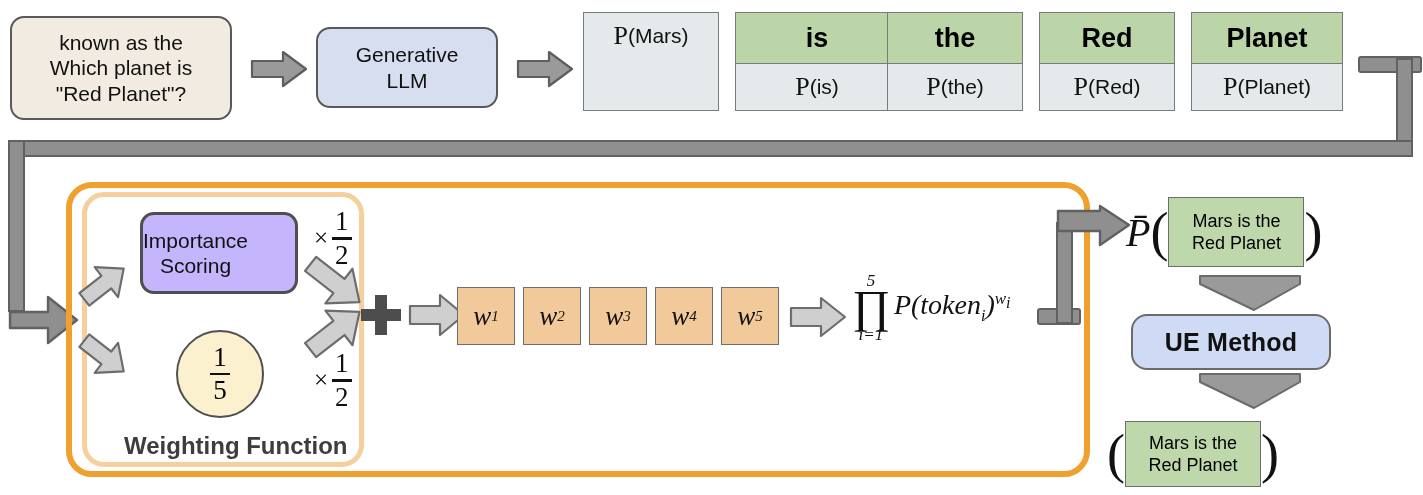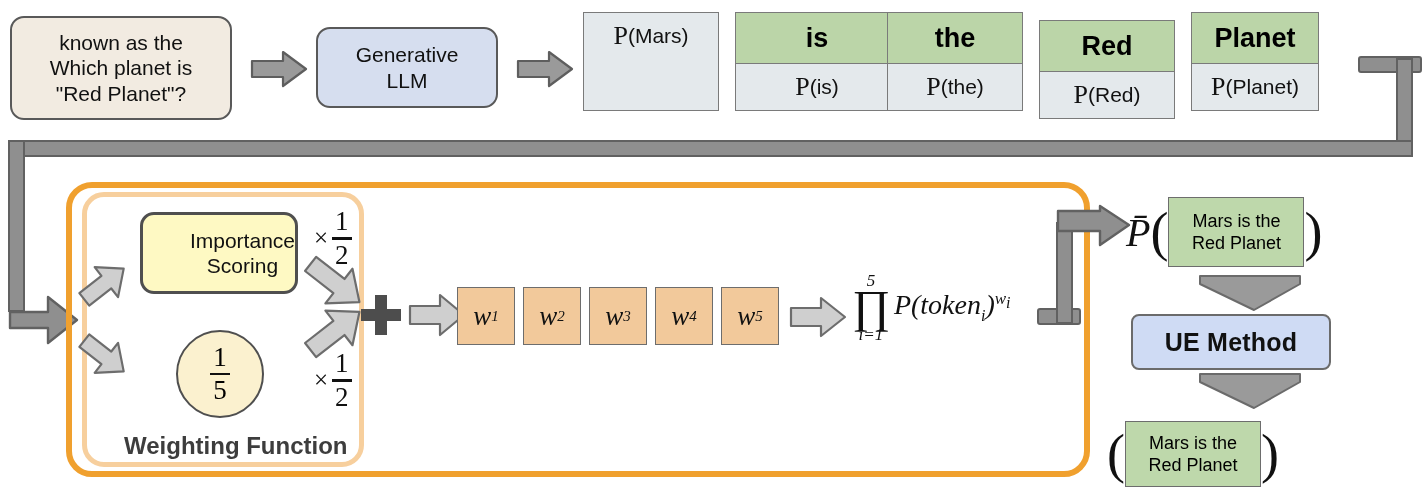--- a/index.html
+++ b/index.html
@@ -12,43 +12,43 @@
     background:#f2ebe1;border:2.5px solid #595959;border-radius:14px;
     display:flex;align-items:center;justify-content:center;text-align:center;
     font-size:21px;color:#111;line-height:1.22;
   }
   .llmbox{
     background:#d6deef;border:2.5px solid #595959;border-radius:14px;
     display:flex;align-items:center;justify-content:center;text-align:center;
     font-size:21px;color:#111;line-height:1.22;
   }
   .uebox{
-    background:#cfdbf4;border:2.5px solid #6b6b6b;border-radius:8px;
+    background:#cfdbf4;border:2.5px solid #6b6b6b;border-radius:16px;
     display:flex;align-items:center;justify-content:center;text-align:center;
     font-size:25px;font-weight:bold;color:#111;letter-spacing:.2px;
   }
 
   
   .tokcard{border:1.5px solid #7a7a7a;background:#e4e9ec;}
   .tokcard .head{
     background:#bbd5a8;border-bottom:1.5px solid #7a7a7a;
     display:flex;align-items:center;justify-content:center;
     font-size:27px;font-weight:bold;color:#000;height:50px;
   }
   .tokcard .prob{
     display:flex;align-items:center;justify-content:center;height:46px;
     font-family:"Liberation Serif",serif;font-size:24px;color:#111;
   }
   .tokcard .prob .pf{font-size:26px;}
   .tokcard .prob .arg{font-family:"Liberation Sans",sans-serif;font-size:21px;}
 
   
   .impbox{
-    background:#fef9c3;border:3px solid #4f4f4f;border-radius:14px;
-    display:flex;align-items:center;justify-content:flex-end;text-align:center;
+    background:#c4b5fd;border:3px solid #4f4f4f;border-radius:14px;
+    display:flex;align-items:center;justify-content:flex-start;text-align:center;
     font-size:21px;color:#111;line-height:1.2;
   }
   .circ{
     background:#fbf1cf;border:2.5px solid #4f4f4f;border-radius:50%;
     display:flex;align-items:center;justify-content:center;
   }
 
   
   .frac{display:inline-flex;flex-direction:column;align-items:center;
         font-family:"Liberation Serif",serif;line-height:1;}
@@ -144,28 +144,28 @@
         <span class="arg">(is)</span>
     </div>
   </div>
   <div class="abs tokcard" style="left:887px;top:12px;width:136px;height:99px;">
     <div class="head">the</div>
     <div class="prob">
       <span class="pf math">P</span>
         <span class="arg">(the)</span>
     </div>
   </div>
-  <div class="abs tokcard" style="left:1039px;top:20px;width:136px;height:99px;">
+  <div class="abs tokcard" style="left:1039px;top:12px;width:136px;height:99px;">
     <div class="head">Red</div>
     <div class="prob">
       <span class="pf math">P</span>
         <span class="arg">(Red)</span>
     </div>
   </div>
-  <div class="abs tokcard" style="left:1191px;top:12px;width:128px;height:99px;">
+  <div class="abs tokcard" style="left:1191px;top:12px;width:152px;height:99px;">
     <div class="head">Planet</div>
     <div class="prob">
       <span class="pf math">P</span>
         <span class="arg">(Planet)</span>
     </div>
   </div>
 
   <div class="abs pipe" style="left:1358px;top:56px;width:64px;height:17px;border-radius:3px;"></div>
 
   <div class="abs pipe" style="left:1396px;top:58px;width:17px;height:95px;"></div>

